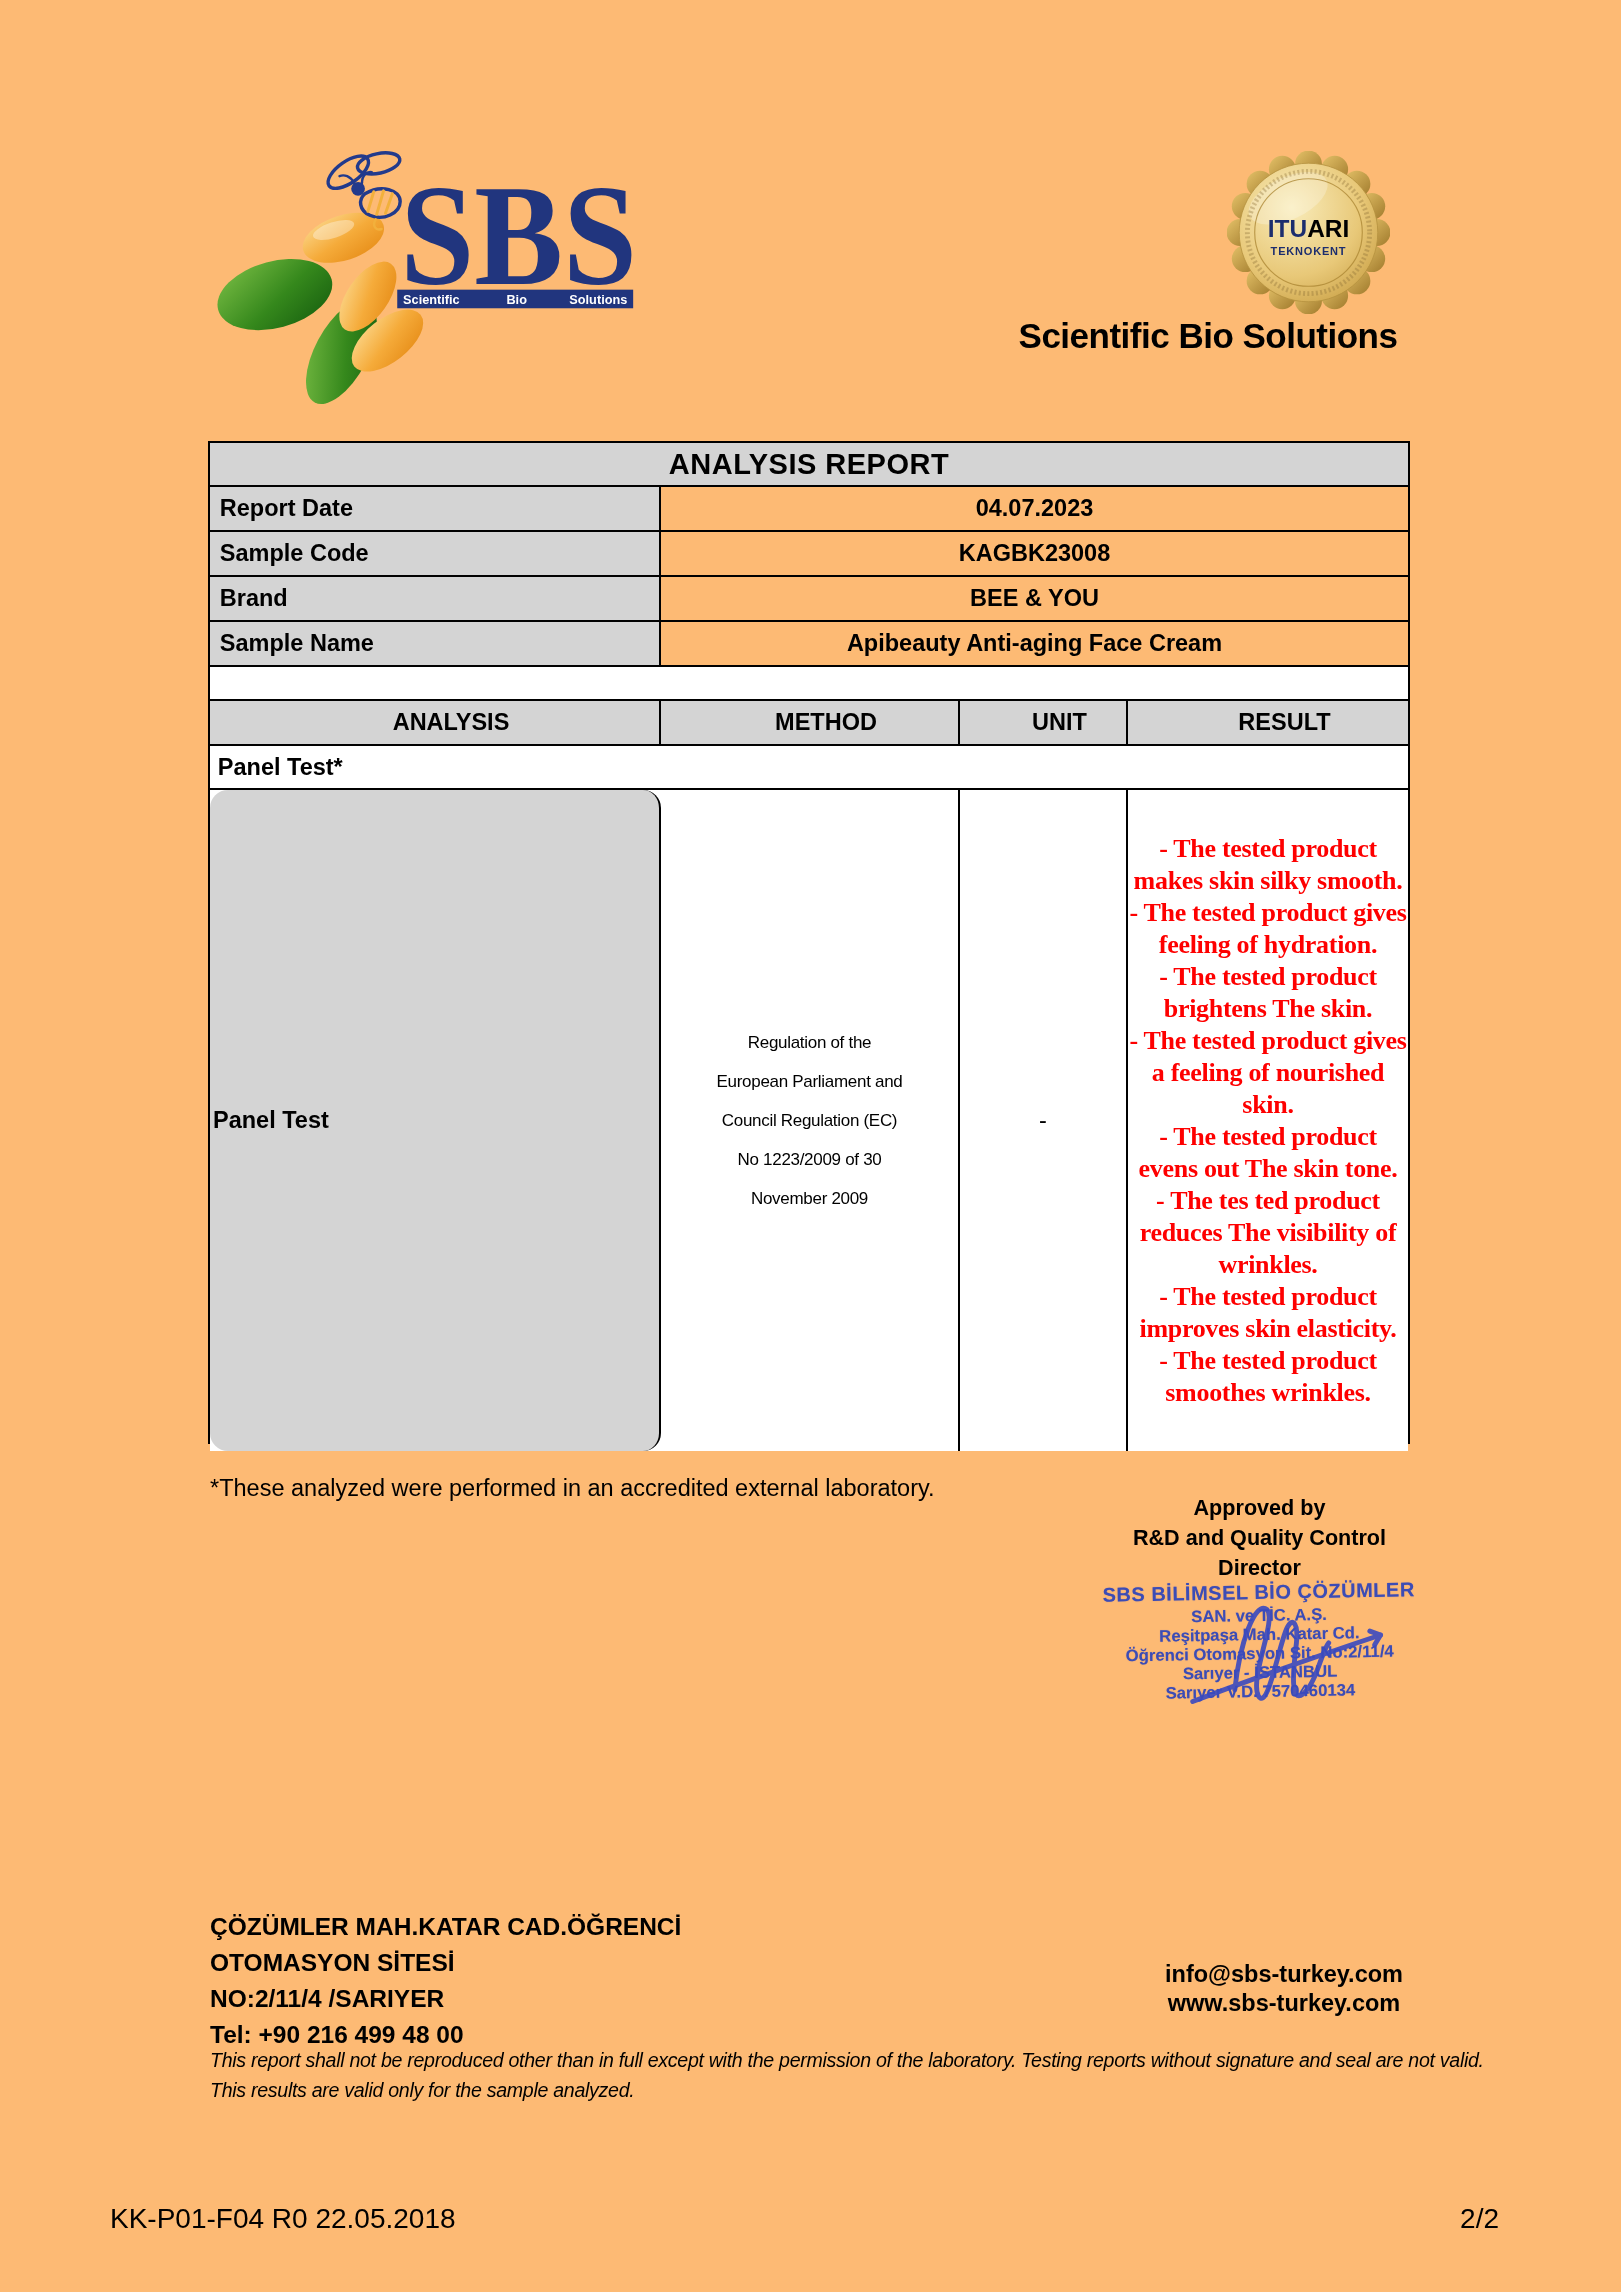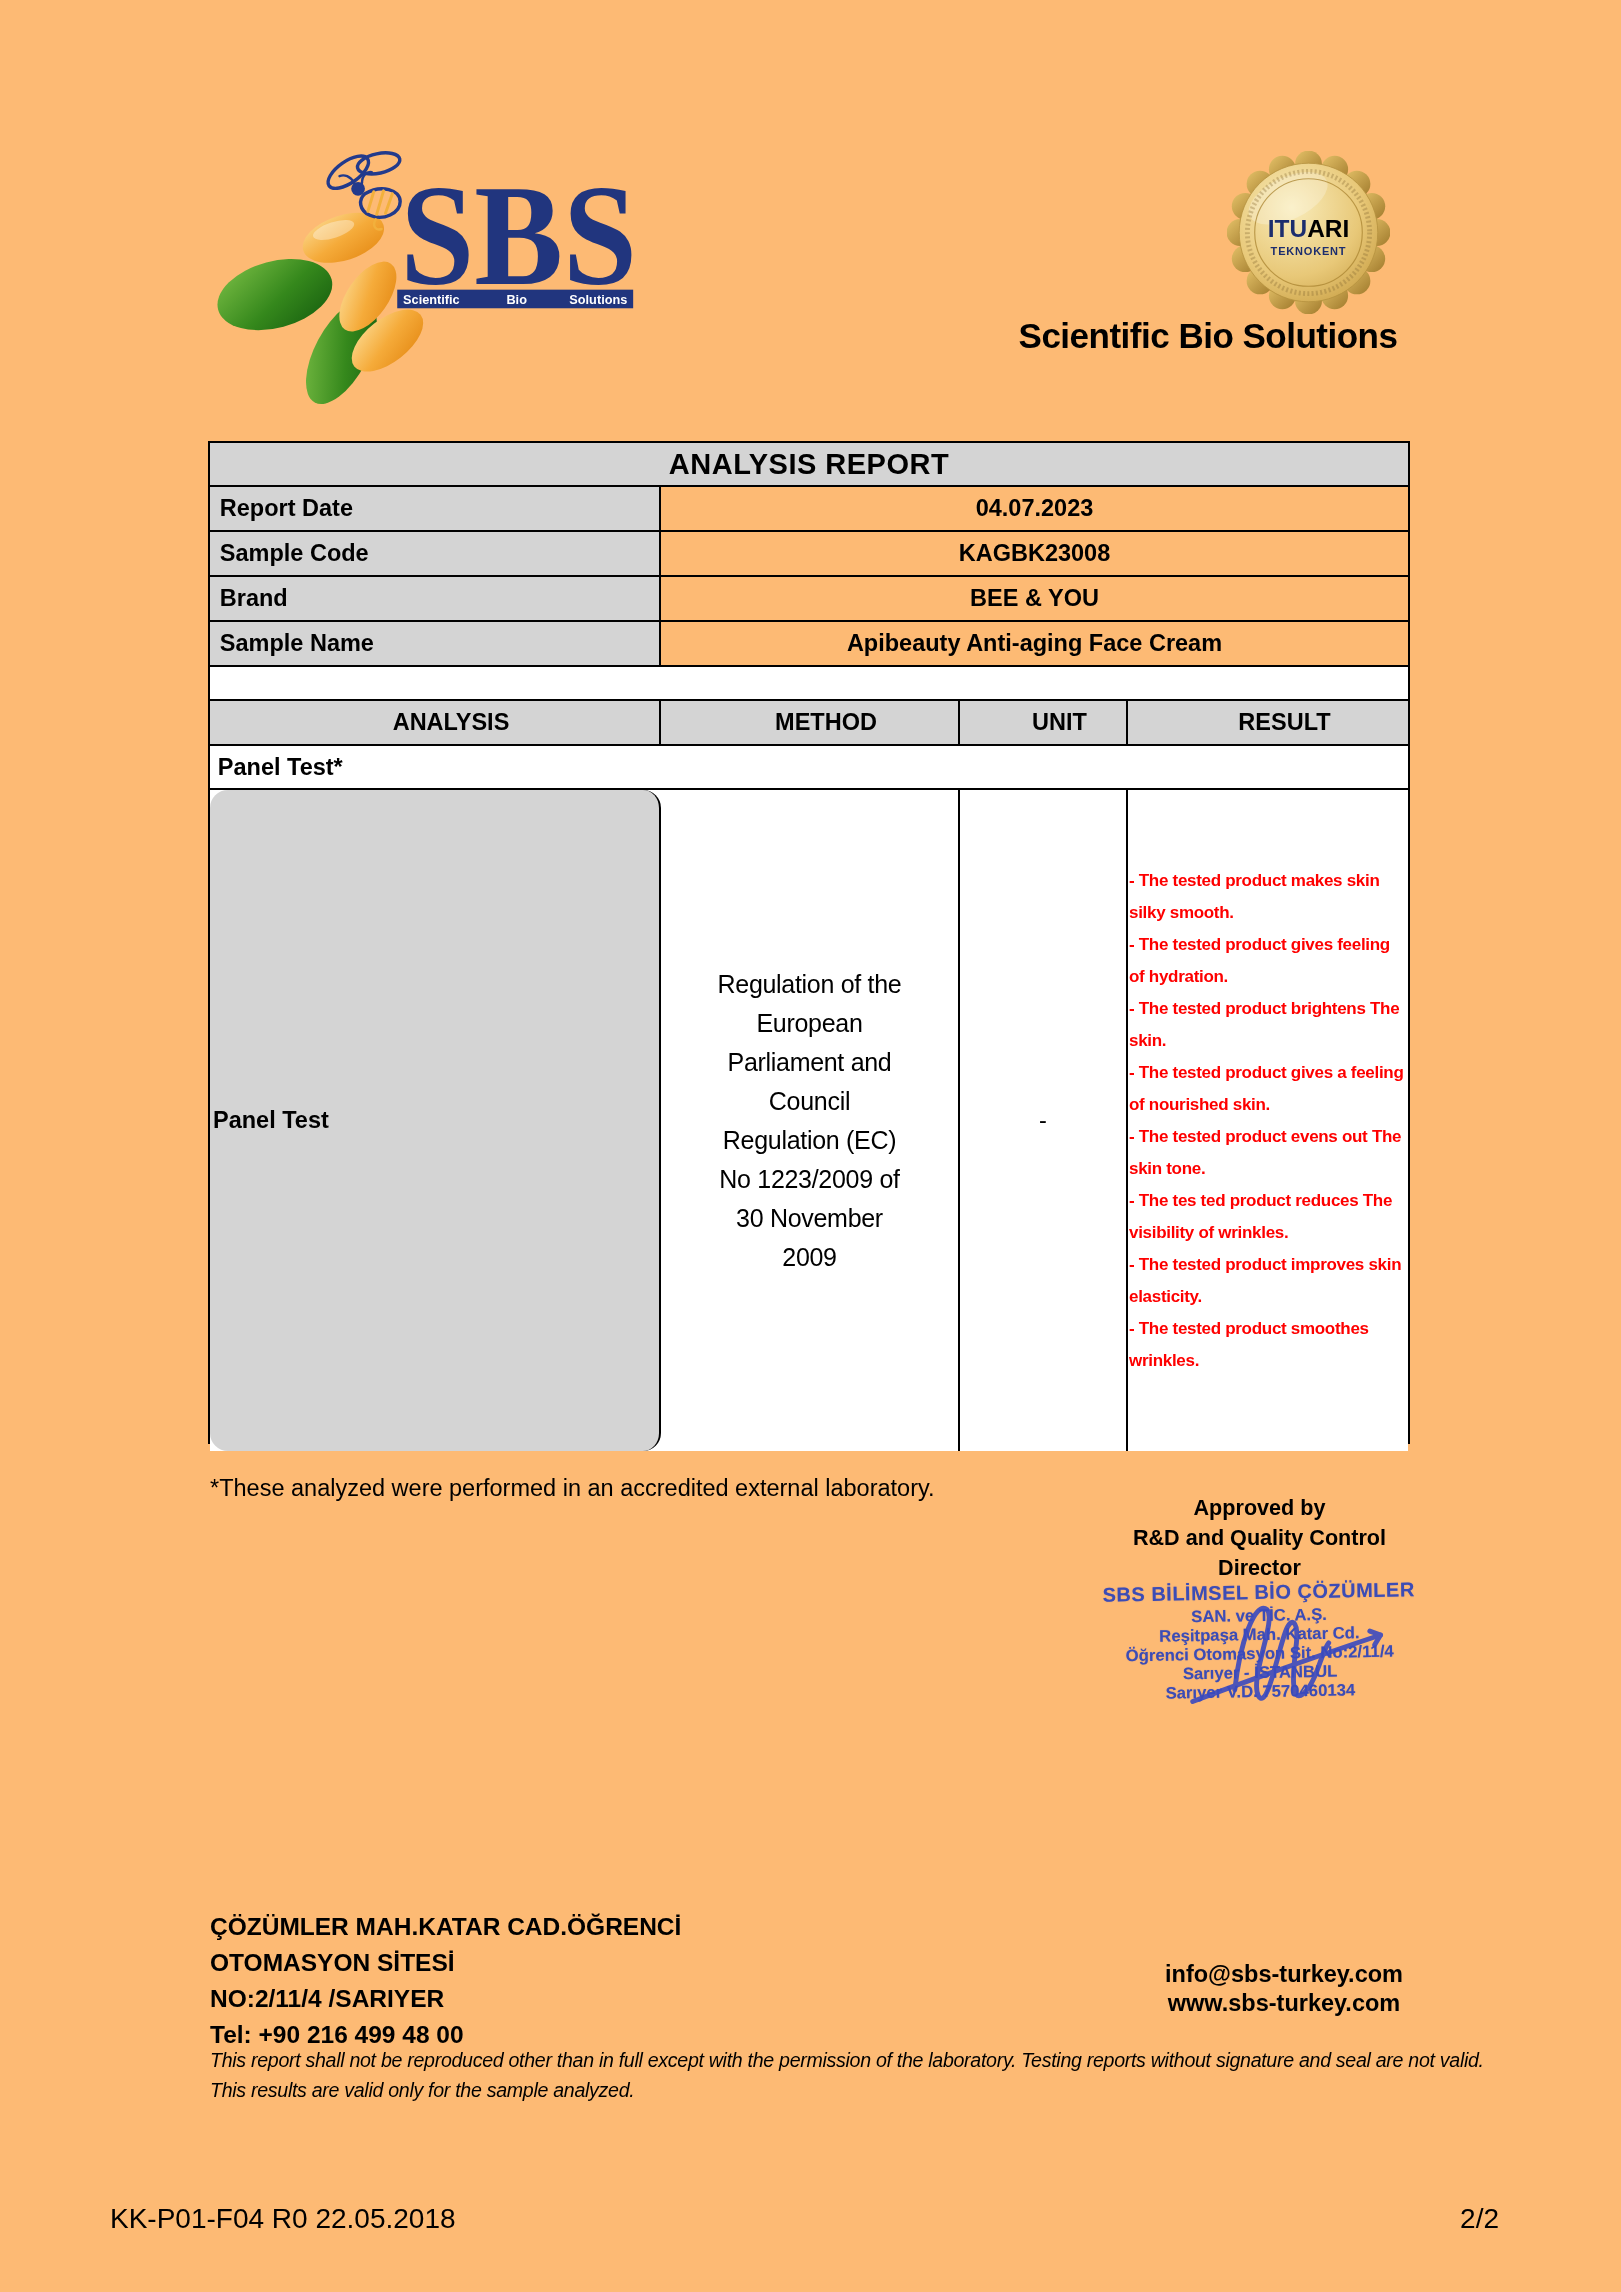--- a/index.html
+++ b/index.html
@@ -29,26 +29,26 @@
   .head-row .cell{justify-content:center;padding-left:33px;}
   .c1{width:451px;border-right:2.9px solid #000;}
   .c2{width:299px;border-right:2.9px solid #000;}
   .c3{width:168px;border-right:2.9px solid #000;}
   .c4{flex:1;}
   .section-row{height:44px;padding-left:7.8px;align-items:center;
                font-size:23.5px;font-weight:bold;background:#fff;}
   .main-row{height:663px;background:#fff;}
   .analysis-cell{background:#d4d4d4;padding-left:3px;font-size:23.5px;font-weight:bold;border-radius:18px;}
   .method-cell{flex-direction:column;justify-content:center;align-items:center;}
-  .method-text{width:196px;text-align:center;font-size:25px;line-height:39px;
+  .method-text{width:196px;text-align:center;font-size:17px;line-height:39px;
                letter-spacing:-0.3px;}
   .unit-cell{justify-content:center;font-size:23.5px;}
   .result-cell{flex-direction:column;justify-content:center;align-items:center;padding:0 1px;}
-  .result-item{width:100%;color:#fe0000;font-weight:bold;
-               font-size:17px;line-height:32px;letter-spacing:-0.3px;}
+  .result-item{width:100%;text-align:center;color:#fe0000;font-weight:bold;
+               font-size:26px;line-height:32px;letter-spacing:-0.3px;font-family:Liberation Serif, serif;}
 
   
   .footnote{position:absolute;left:210px;top:1475px;font-size:23.5px;}
   .approval{position:absolute;left:1044px;top:1493px;width:431px;text-align:center;
             font-size:21.6px;font-weight:bold;line-height:30px;}
   .stamp{position:absolute;left:1083px;top:1580px;width:353px;text-align:center;
          color:#3c4cb5;transform:rotate(-1deg);text-shadow:0 0 1px rgba(70,85,190,.45);}
   .stamp-line1{font-size:20px;font-weight:bold;letter-spacing:0.5px;line-height:25.5px;}
   .stamp-line{font-size:16.7px;font-weight:bold;line-height:19px;}
   .signature{position:absolute;left:1181px;top:1584px;width:225px;height:152px;}

